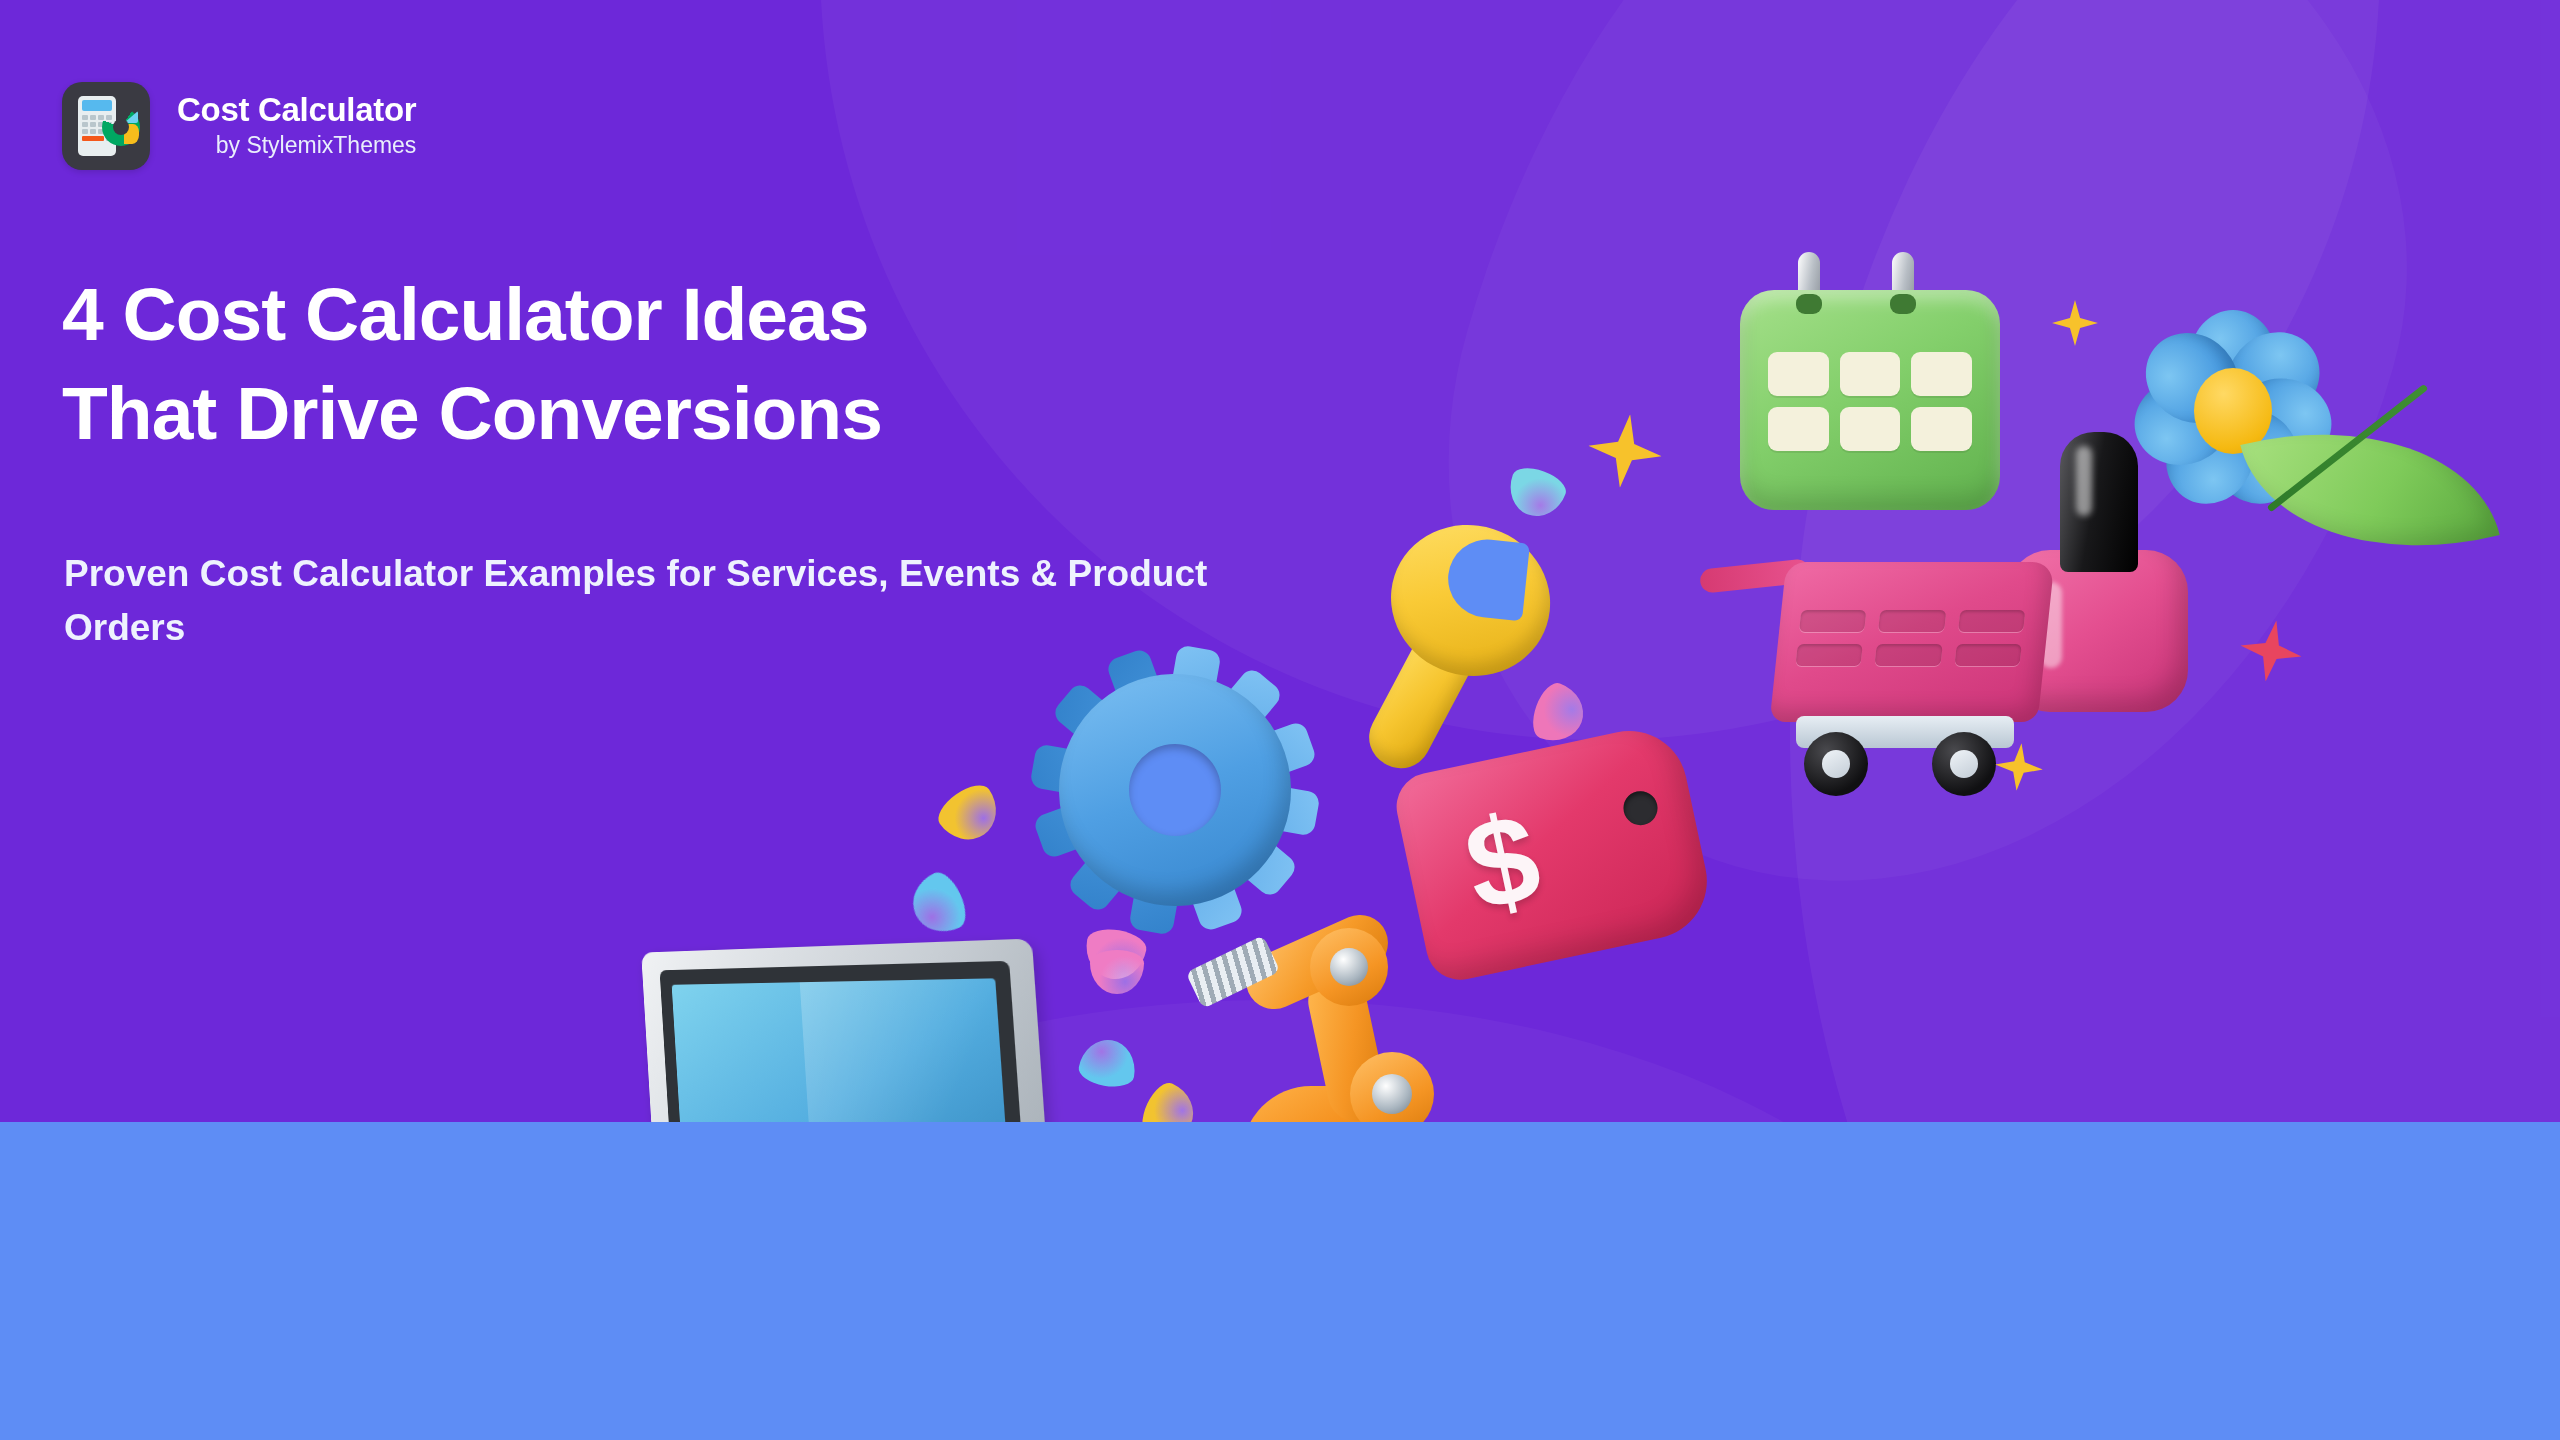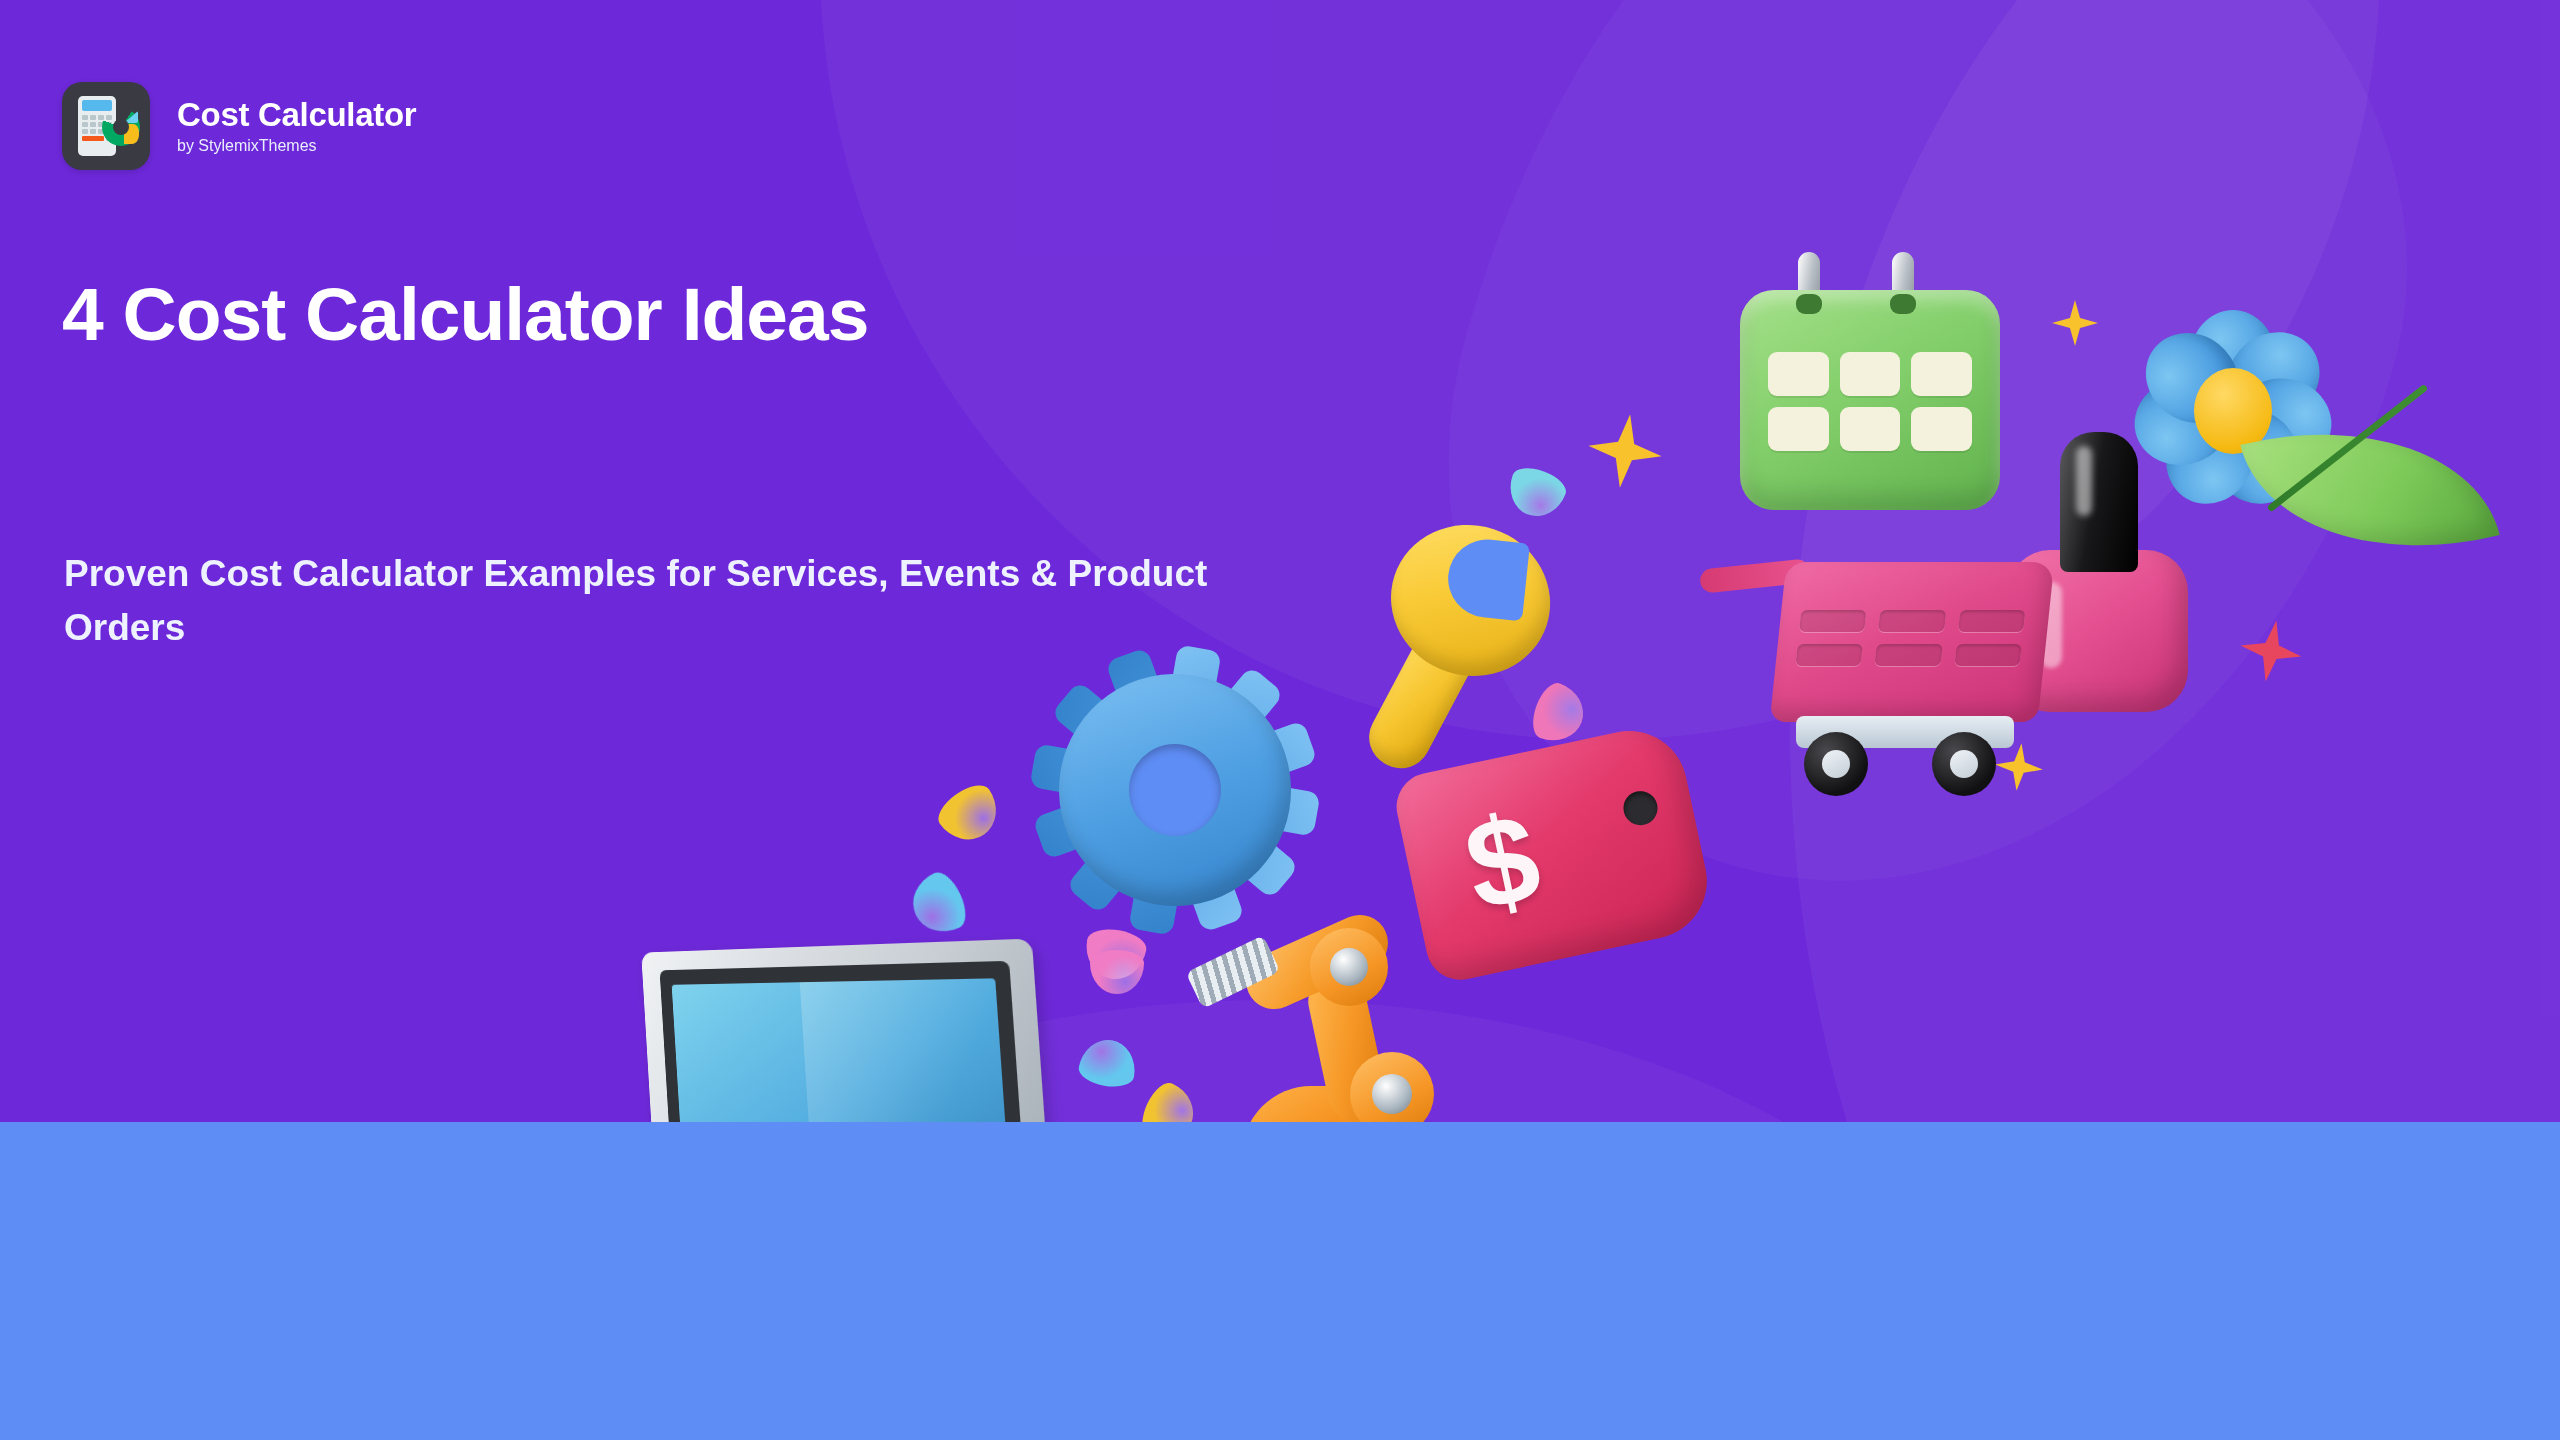--- a/index.html
+++ b/index.html
@@ -119,24 +119,25 @@
   .brand-text { display: flex; flex-direction: column; justify-content: center; }
   .brand-title {
     color: #ffffff;
     font-size: 33px;
     font-weight: bold;
     letter-spacing: -0.3px;
     line-height: 1.15;
   }
   .brand-sub {
     color: #e9eefc;
-    font-size: 16px;
+    font-size: 23px;
     font-weight: normal;
     line-height: 1.3;
     margin-top: 2px;
+    text-align: right;
   }
 
   
   .headline {
     position: absolute;
     left: 62px; top: 215px;
     width: 1260px;
     color: #ffffff;
     font-size: 75px;
     font-weight: bold;
@@ -475,20 +476,21 @@
       <div class="pie-hole"></div>
     </div>
     <div class="brand-text">
       <div class="brand-title">Cost Calculator</div>
       <div class="brand-sub">by StylemixThemes</div>
     </div>
   </div>
 
   <h1 class="headline">
     <span class="line">4 Cost Calculator Ideas</span>
+    <span class="line">That Drive Conversions</span>
   </h1>
 
   <p class="subhead">Proven Cost Calculator Examples for Services, Events &amp; Product Orders</p>
 
   <div class="art">
 
     <div class="obj cal">
       <div class="cal-ring r1"></div>
       <div class="cal-ring r2"></div>
       <div class="cal-body">

